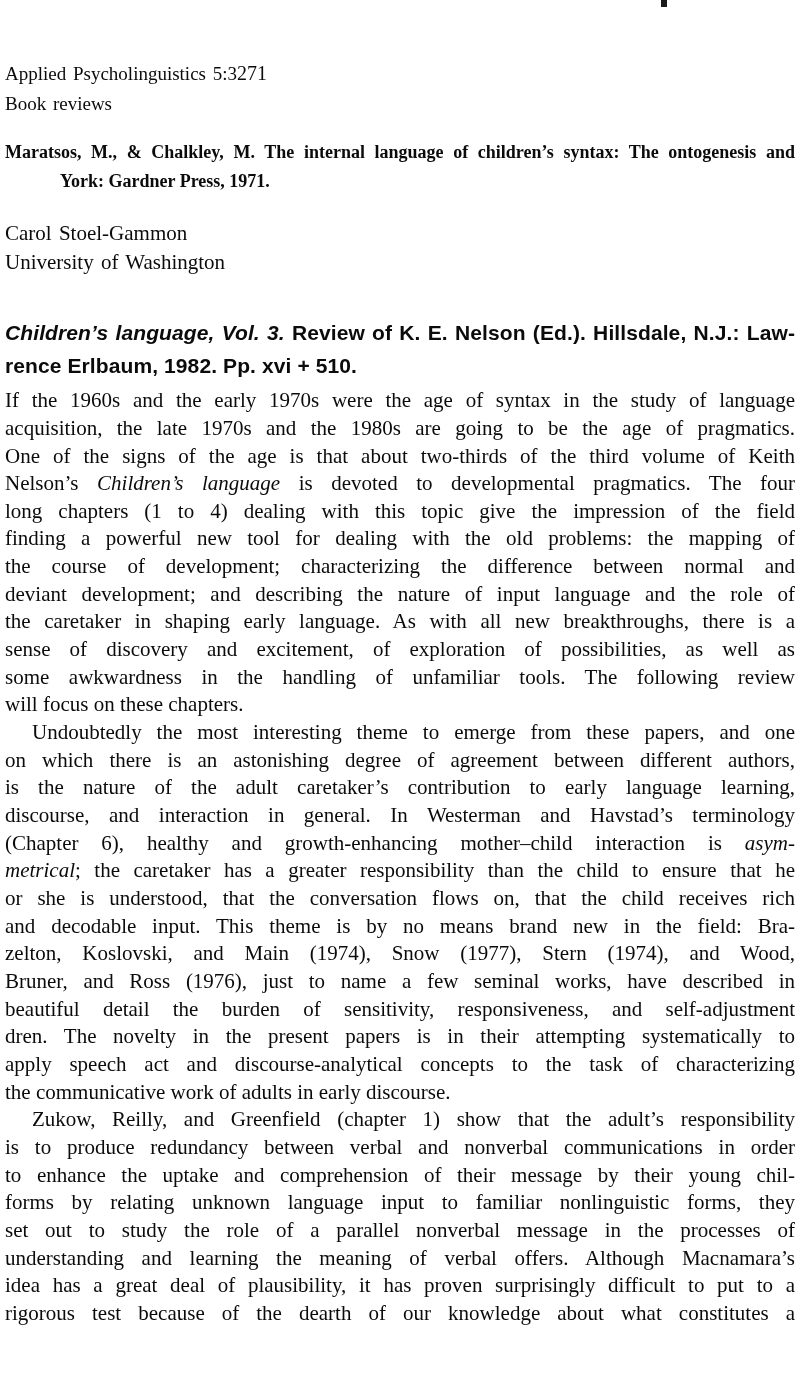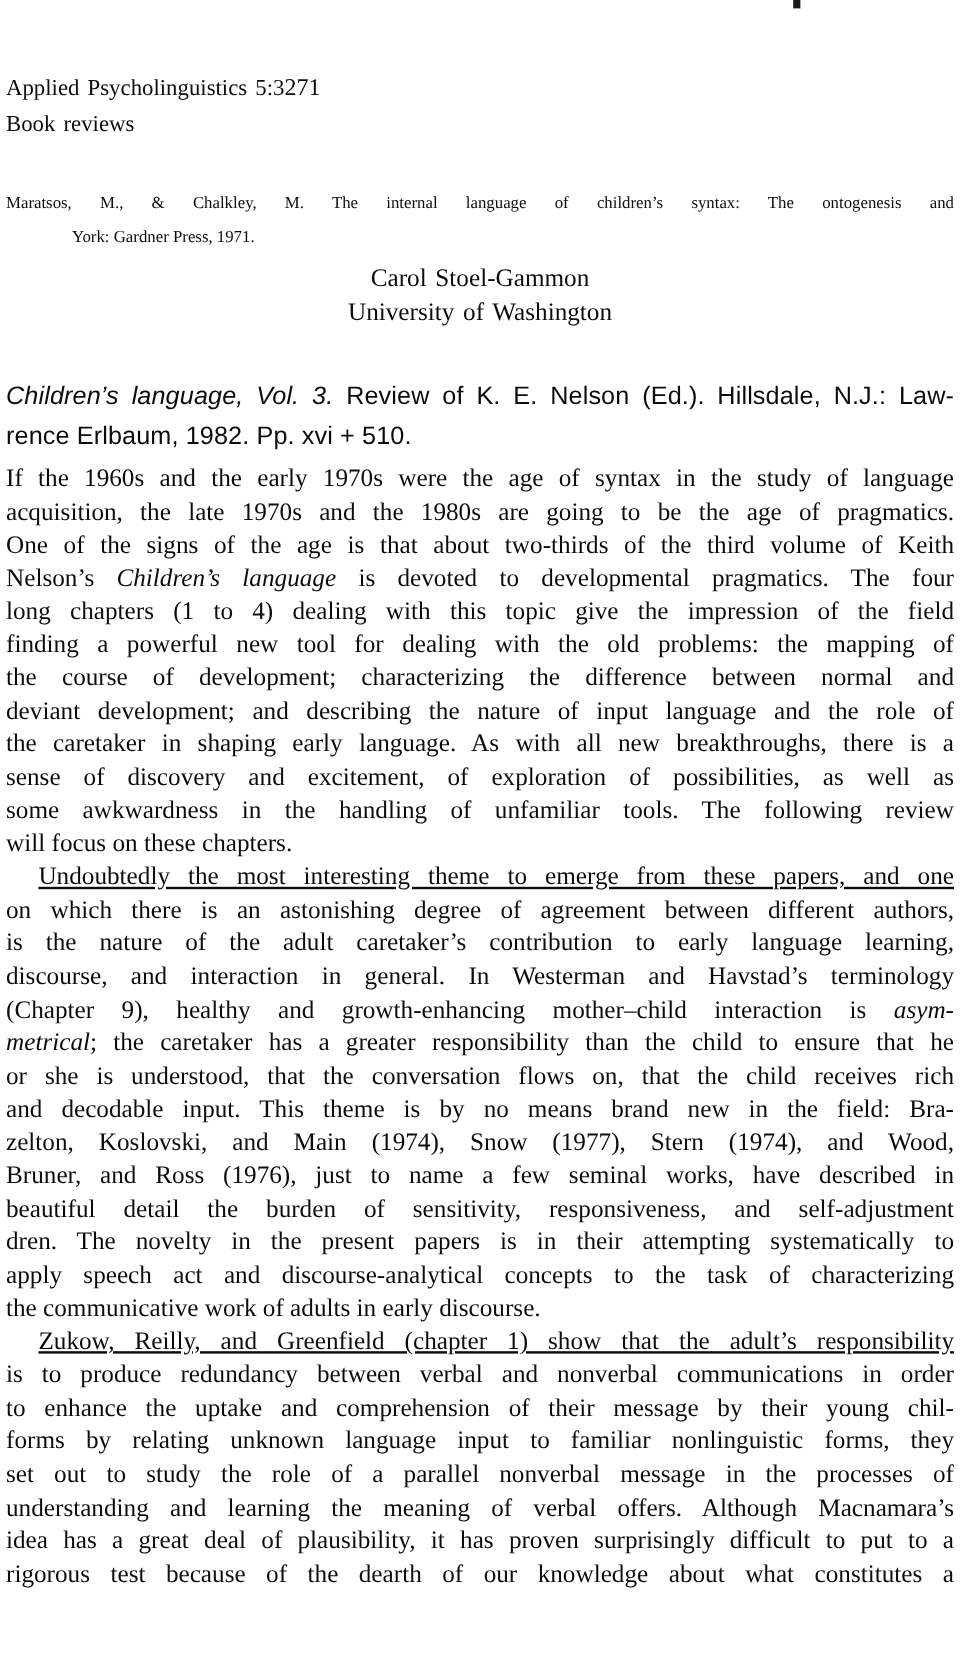--- a/index.html
+++ b/index.html
@@ -39,57 +39,58 @@
   .header-row .pageno {
     font-size: 20px;
   }
   .section {
     font-size: 19px;
     line-height: 30px;
     word-spacing: 2px;
   }
   
   .reference {
-    margin-top: 37px;
-    font-size: 14px;
+    margin-top: 19px;
+    font-size: 18px;
     line-height: 28.6px;
+    font-weight: bold;
   }
   .reference .hang { padding-left: 55px; }
   
   .signature {
-    margin-top: 4px;
-    text-align: center;
+    margin-top: 24px;
+    text-align: left;
     font-size: 21px;
     line-height: 28.5px;
     word-spacing: 2px;
   }
   
   .heading {
     margin-top: 40px;
     font-family: "Liberation Sans", "DejaVu Sans", sans-serif;
     font-size: 21px;
     line-height: 33px;
     letter-spacing: 0.1px;
+    font-weight: bold;
   }
   
   .body-text {
     margin-top: 5px;
     font-size: 21px;
     line-height: 27.65px;
   }
   .line {
     text-align: justify;
     text-align-last: left;
   }
   .line.just {
     text-align-last: justify;
   }
   .line.pindent {
     padding-left: 27px;
-    text-decoration: underline;
   }
   .line i { font-style: italic; }
 </style>
 </head>
 <body>
 
 <div class="page">
   <span class="speck"></span>
 
   <div class="header-row">
@@ -126,21 +127,21 @@
         <div class="line just"><span>the caretaker in shaping early language. As with all new breakthroughs, there is a</span></div>
         <div class="line just"><span>sense of discovery and excitement, of exploration of possibilities, as well as</span></div>
         <div class="line just"><span>some awkwardness in the handling of unfamiliar tools. The following review</span></div>
         <div class="line"><span>will focus on these chapters.</span></div>
       </div>
       <div>
         <div class="line just pindent"><span>Undoubtedly the most interesting theme to emerge from these papers, and one</span></div>
         <div class="line just"><span>on which there is an astonishing degree of agreement between different authors,</span></div>
         <div class="line just"><span>is the nature of the adult caretaker’s contribution to early language learning,</span></div>
         <div class="line just"><span>discourse, and interaction in general. In Westerman and Havstad’s terminology</span></div>
-        <div class="line just"><span>(Chapter 9), healthy and growth-enhancing mother–child interaction is </span><i>asym-</i></div>
+        <div class="line just"><span>(Chapter 6), healthy and growth-enhancing mother–child interaction is </span><i>asym-</i></div>
         <div class="line just"><i>metrical</i><span>; the caretaker has a greater responsibility than the child to ensure that he</span></div>
         <div class="line just"><span>or she is understood, that the conversation flows on, that the child receives rich</span></div>
         <div class="line just"><span>and decodable input. This theme is by no means brand new in the field: Bra-</span></div>
         <div class="line just"><span>zelton, Koslovski, and Main (1974), Snow (1977), Stern (1974), and Wood,</span></div>
         <div class="line just"><span>Bruner, and Ross (1976), just to name a few seminal works, have described in</span></div>
         <div class="line just"><span>beautiful detail the burden of sensitivity, responsiveness, and self-adjustment</span></div>
         <div class="line just"><span>dren. The novelty in the present papers is in their attempting systematically to</span></div>
         <div class="line just"><span>apply speech act and discourse-analytical concepts to the task of characterizing</span></div>
         <div class="line"><span>the communicative work of adults in early discourse.</span></div>
       </div>

